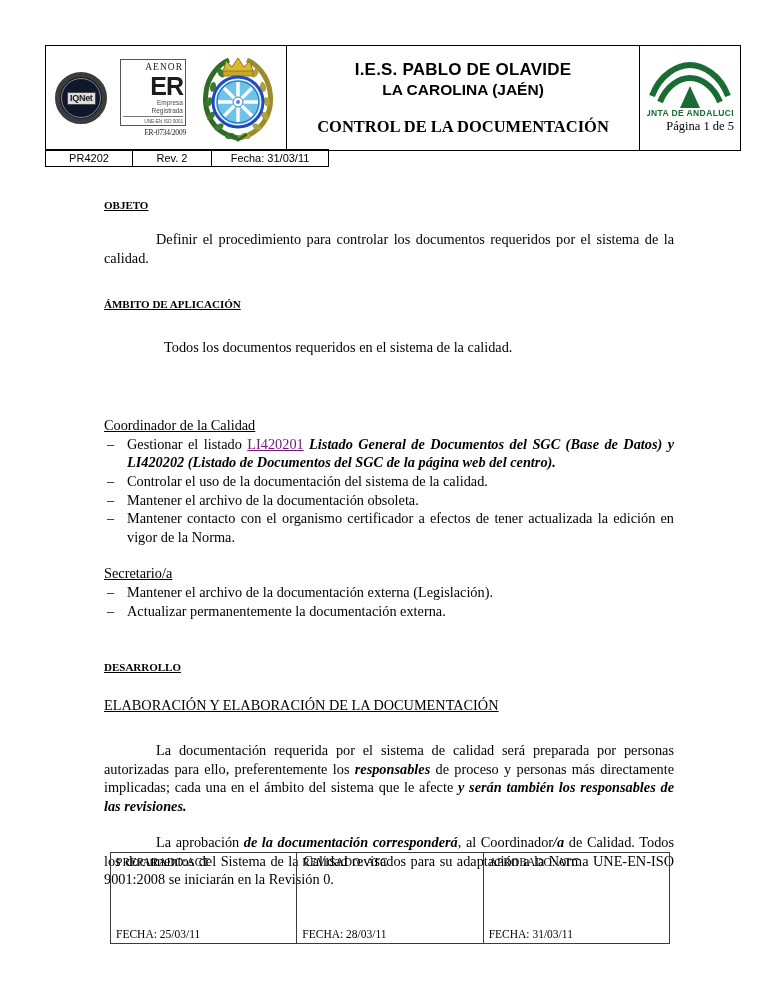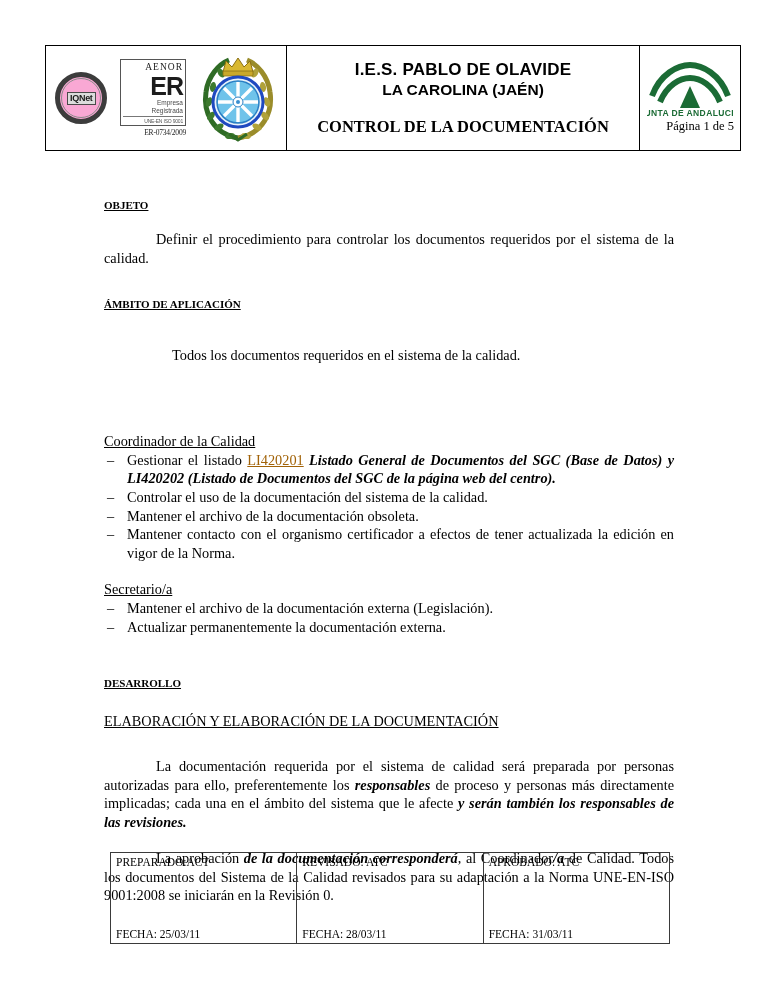--- a/index.html
+++ b/index.html
@@ -80,21 +80,21 @@
     margin-top: 17px;
     white-space: nowrap;
   }
 
   
   .iqnet {
     position: relative;
     width: 52px;
     height: 52px;
     border-radius: 50%;
-    background: #f9a8d4;
+    background: #0f172a;
     border: 5px solid #3c3c3c;
     box-sizing: border-box;
     flex: 0 0 auto;
     display: flex;
     align-items: center;
     justify-content: center;
   }
   .iqnet-inner {
     width: 38px;
     height: 38px;
@@ -231,27 +231,27 @@
     margin: 0;
   }
   p.para {
     margin: 0;
     text-align: justify;
     text-indent: 52px;
     font-size: 14.3px;
     line-height: 1.30;
   }
   p.plain {
-    margin: 16px;
+    margin: 8px;
     text-indent: 52px;
     font-size: 14.3px;
   }
   .bi { font-weight: bold; font-style: italic; }
   .lnk {
-    color: #a16207;
+    color: #701a75;
     text-decoration: underline;
   }
   ul.dash {
     list-style: none;
     margin: 0;
     padding: 0;
   }
   ul.dash > li {
     position: relative;
     padding-left: 23px;
@@ -381,20 +381,29 @@
           <path d="M13 40 C20 23 33 16 43 16 C53 16 66 23 73 40" fill="none" stroke="#1B6B35" stroke-width="6"></path>
           <path d="M43 24 L53 46 L33 46 Z" fill="#1B6B35"></path>
           <text x="43" y="54" text-anchor="middle" font-family="Liberation Sans, sans-serif" font-size="8.5" font-weight="bold" fill="#1B6B35" letter-spacing="0.4">JUNTA DE ANDALUCIA</text>
         </svg>
         <div class="junta-page">Página 1 de 5</div>
       </td>
     </tr>
   </tbody>
     </table>
 
+  <table class="subhdr-table">
+    <tbody>
+        <tr>
+      <td class="sub-c1">PR4202</td>
+      <td class="sub-c2">Rev. 2</td>
+      <td class="sub-c3">Fecha: 31/03/11</td>
+    </tr>
+  </tbody>
+    </table>
 
   <div class="content">
 
     <div class="h-sec">OBJETO</div>
     <div class="sp18"></div>
     <p class="para">Definir el procedimiento para controlar los documentos requeridos por el sistema de la calidad.</p>
 
     <div class="sp30"></div>
     <div class="h-sec">ÁMBITO DE APLICACIÓN</div>
     <div class="sp18"></div>

